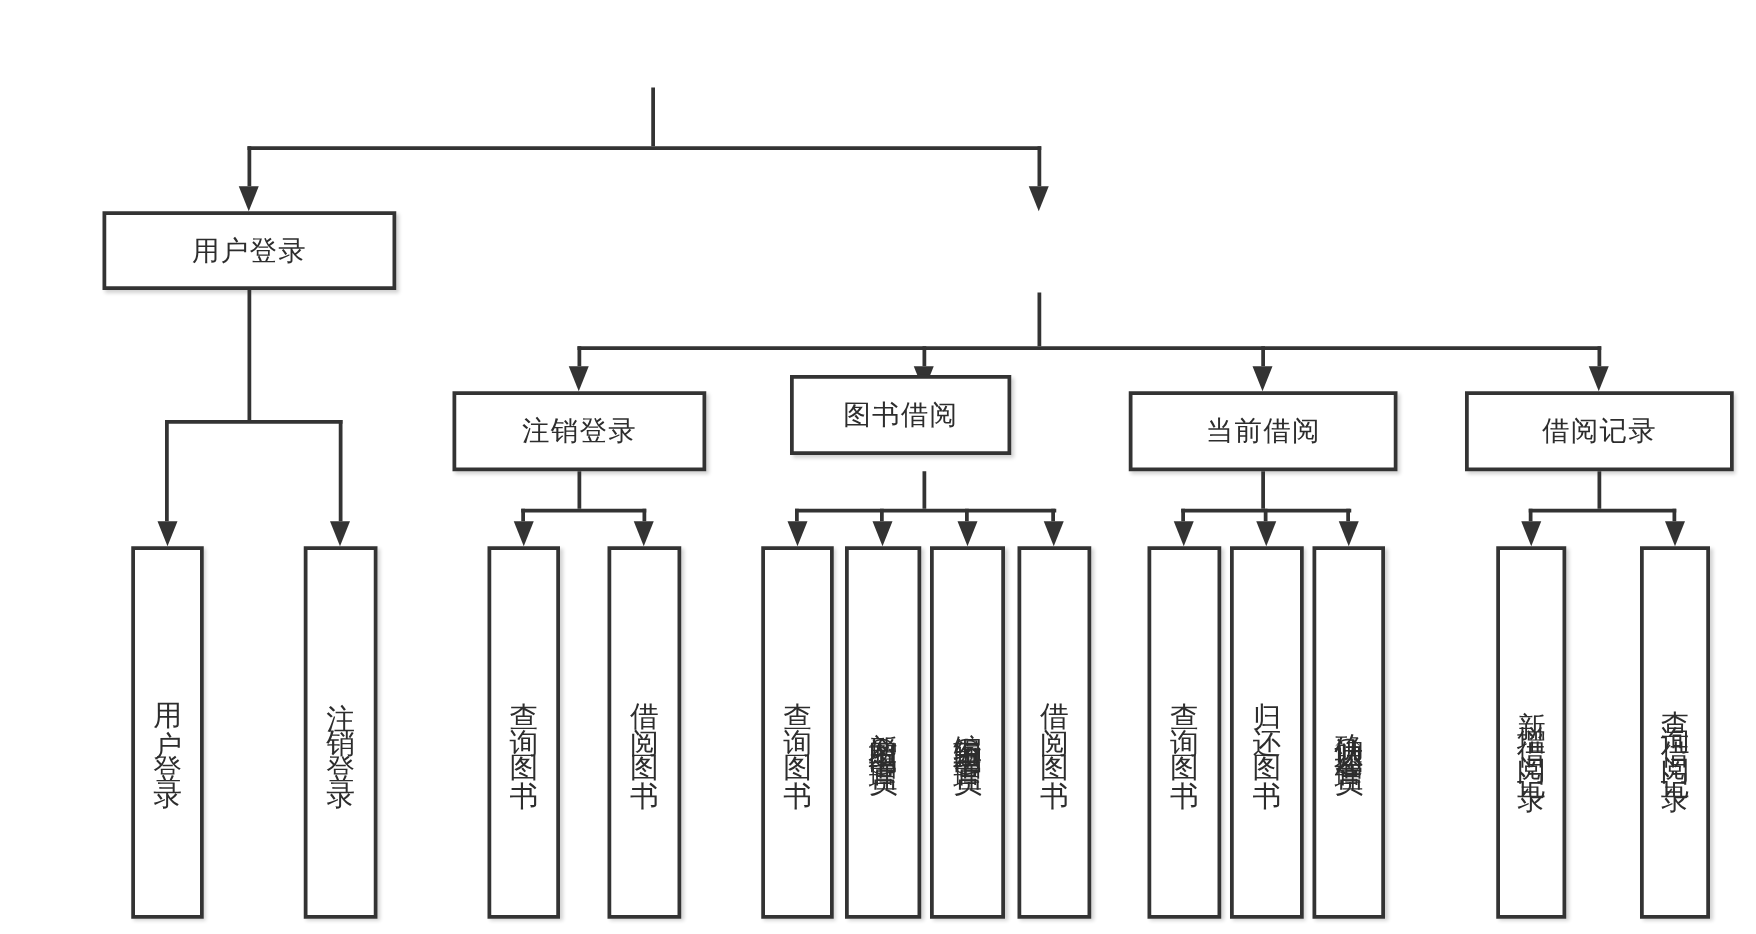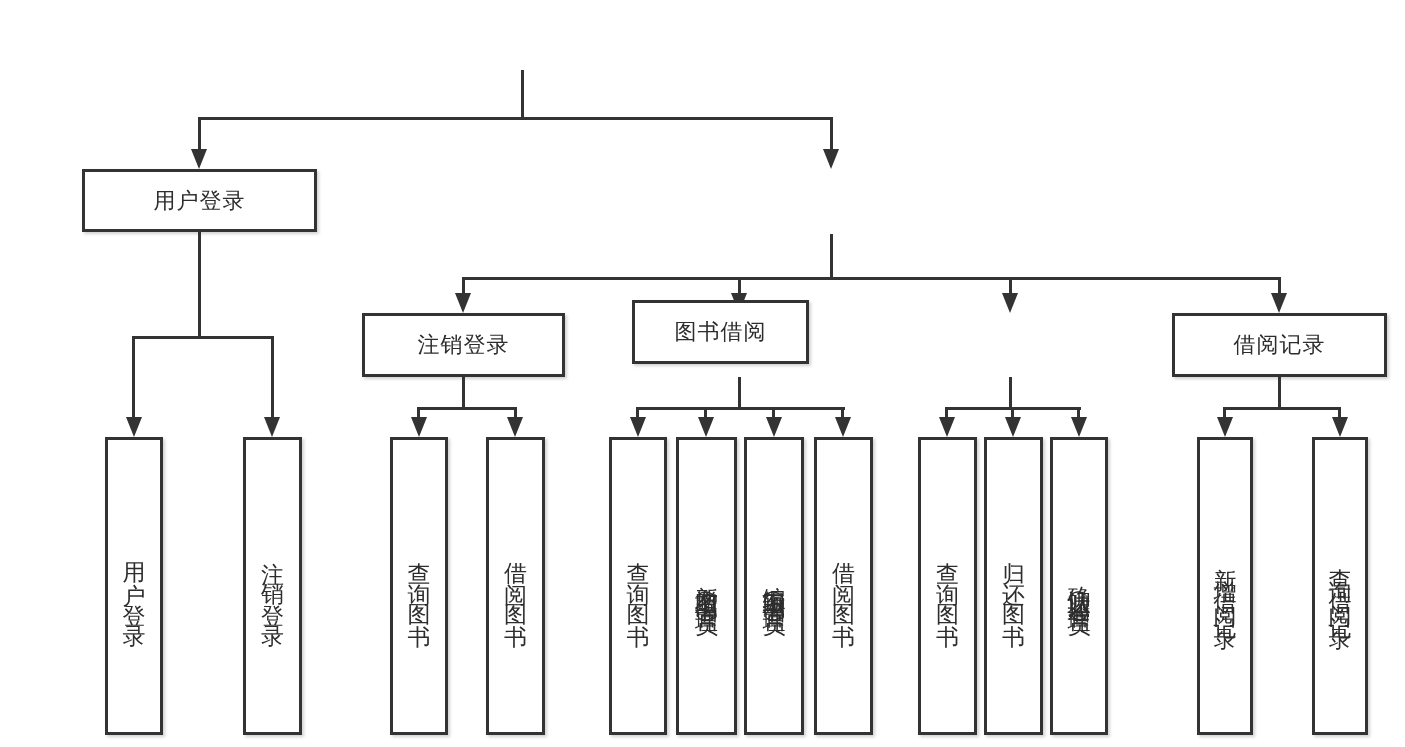--- a/index.html
+++ b/index.html
@@ -98,20 +98,23 @@
   <div class="arrow" style="left:1002px;top:293px"></div>
   <div class="vline" style="left:1278px;top:277px;height:16px"></div>
   <div class="arrow" style="left:1271px;top:293px"></div>
 
   <div class="box" style="left:362px;top:313px;width:203px;height:64px">
     <span class="hlabel">注销登录</span>
   </div>
   <div class="box" style="left:632px;top:300px;width:177px;height:64px">
     <span class="hlabel">图书借阅</span>
   </div>
+  <div class="box" style="left:903px;top:313px;width:215px;height:64px">
+    <span class="hlabel">当前借阅</span>
+  </div>
   <div class="box" style="left:1172px;top:313px;width:215px;height:64px">
     <span class="hlabel">借阅记录</span>
   </div>
 
   <div class="vline" style="left:462px;top:377px;height:30px"></div>
   <div class="hline" style="left:417px;top:407px;width:100px"></div>
   <div class="vline" style="left:417px;top:407px;height:10px"></div>
   <div class="arrow" style="left:411px;top:417px"></div>
   <div class="vline" style="left:514px;top:407px;height:10px"></div>
   <div class="arrow" style="left:507px;top:417px"></div>

